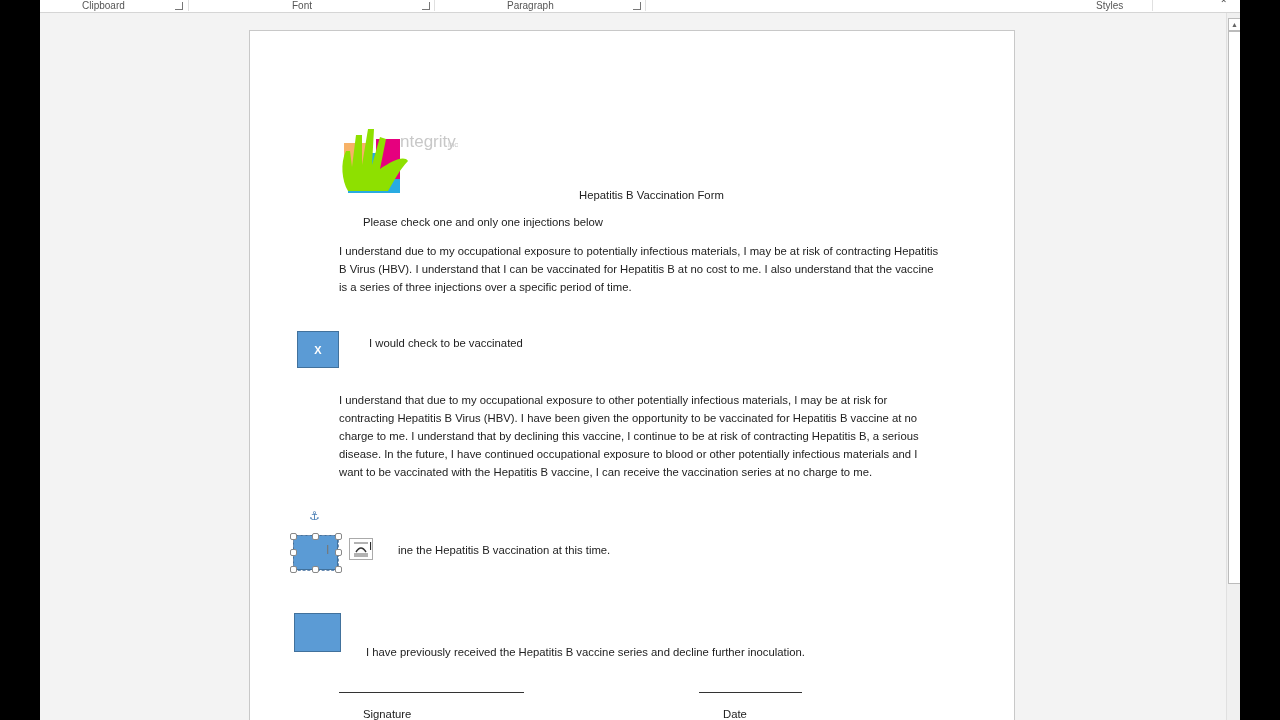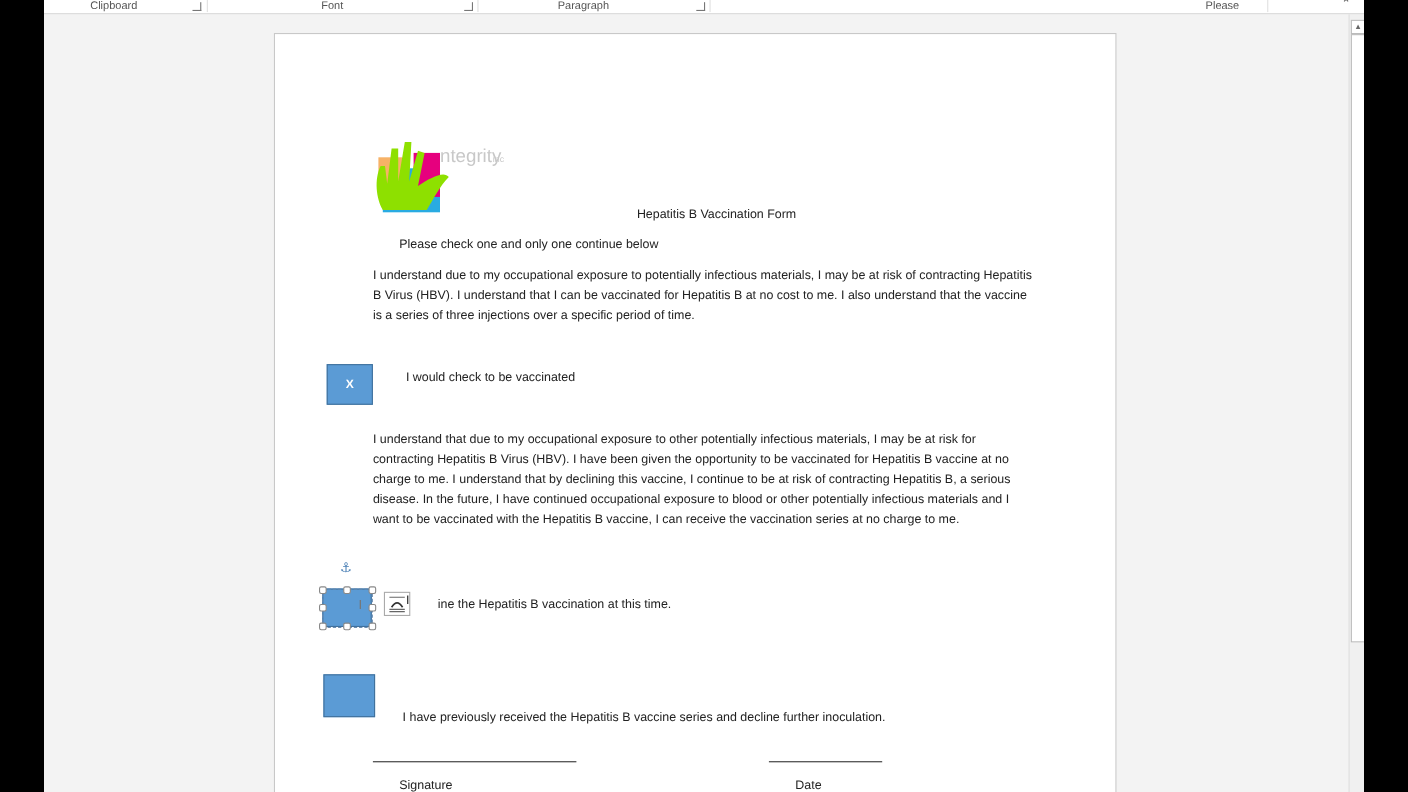--- a/index.html
+++ b/index.html
@@ -40,40 +40,40 @@
       <span class="label" style="left:102px;">Font</span>
       <span class="launcher" style="left:232px;"></span>
       <span class="sep" style="left:244px;"></span>
     </div>
     <div class="rg" style="left:395px;width:212px;">
       <span class="label" style="left:72px;">Paragraph</span>
       <span class="launcher" style="left:198px;"></span>
       <span class="sep" style="left:210px;"></span>
     </div>
     <div class="rg" style="left:1042px;width:75px;">
-      <span class="label" style="left:14px;">Please</span>
+      <span class="label" style="left:14px;">Styles</span>
       <span class="sep" style="left:70px;"></span>
     </div>
     <span class="collapse">⌃</span>
   </div>
 
   <div class="doc-area">
     <div class="page">
 
       <svg class="logo" viewBox="0 0 130 78">
         <rect x="10" y="32" width="52" height="40" fill="#29abe2"></rect>
         <rect x="38" y="18" width="24" height="40" fill="#e6007e"></rect>
         <rect x="6" y="22" width="22" height="26" fill="#f7b267"></rect>
         <path d="M10 70 C4 60 2 42 8 30 L12 30 L14 46 L18 14 L24 14 L24 44 L30 8 L36 8 L34 44 L42 16 L48 18 L42 48 C54 40 66 34 70 40 C62 48 56 60 50 70 Z" fill="#8ee000"></path>
         <text x="62" y="26" font-size="17" fill="#c8c8c8" font-family="Liberation Sans, sans-serif">ntegrity</text>
         <text x="110" y="26" font-size="8" fill="#c8c8c8" font-family="Liberation Sans, sans-serif">inc</text>
       </svg>
 
       <div class="p-text" style="left:305px;top:155px;">Hepatitis B Vaccination Form</div>
-      <div class="p-text" style="left:89px;top:182px;">Please check one and only one continue below</div>
+      <div class="p-text" style="left:89px;top:182px;">Please check one and only one injections below</div>
       <div class="para" style="top:211px;">I understand due to my occupational exposure to potentially infectious materials, I may be at risk of contracting Hepatitis B Virus (HBV).  I understand that I can be vaccinated for Hepatitis B at no cost to me.  I also understand that the vaccine is a series of three injections over a specific period of time.</div>
 
       <div class="box" style="left:47px;top:300px;width:42px;height:37px;">
         <span class="mark">X</span>
       </div>
       <div class="p-text" style="left:95px;top:303px;">I would check to be vaccinated</div>
 
       <div class="para" style="top:360px;">I understand that due to my occupational exposure to other potentially infectious materials, I may be at risk for contracting Hepatitis B Virus (HBV).  I have been given the opportunity to be vaccinated for Hepatitis B vaccine at no charge to me.  I understand that by declining this vaccine, I continue to be at risk of contracting Hepatitis B, a serious disease.  In the future, I have continued occupational exposure to blood or other potentially infectious materials and I want to be vaccinated with the Hepatitis B vaccine, I can receive the vaccination series at no charge to me.</div>
 
       <div style="position:absolute;left:59px;top:479px;font-size:12px;color:#4a7fb5;line-height:12px;">⚓</div>

